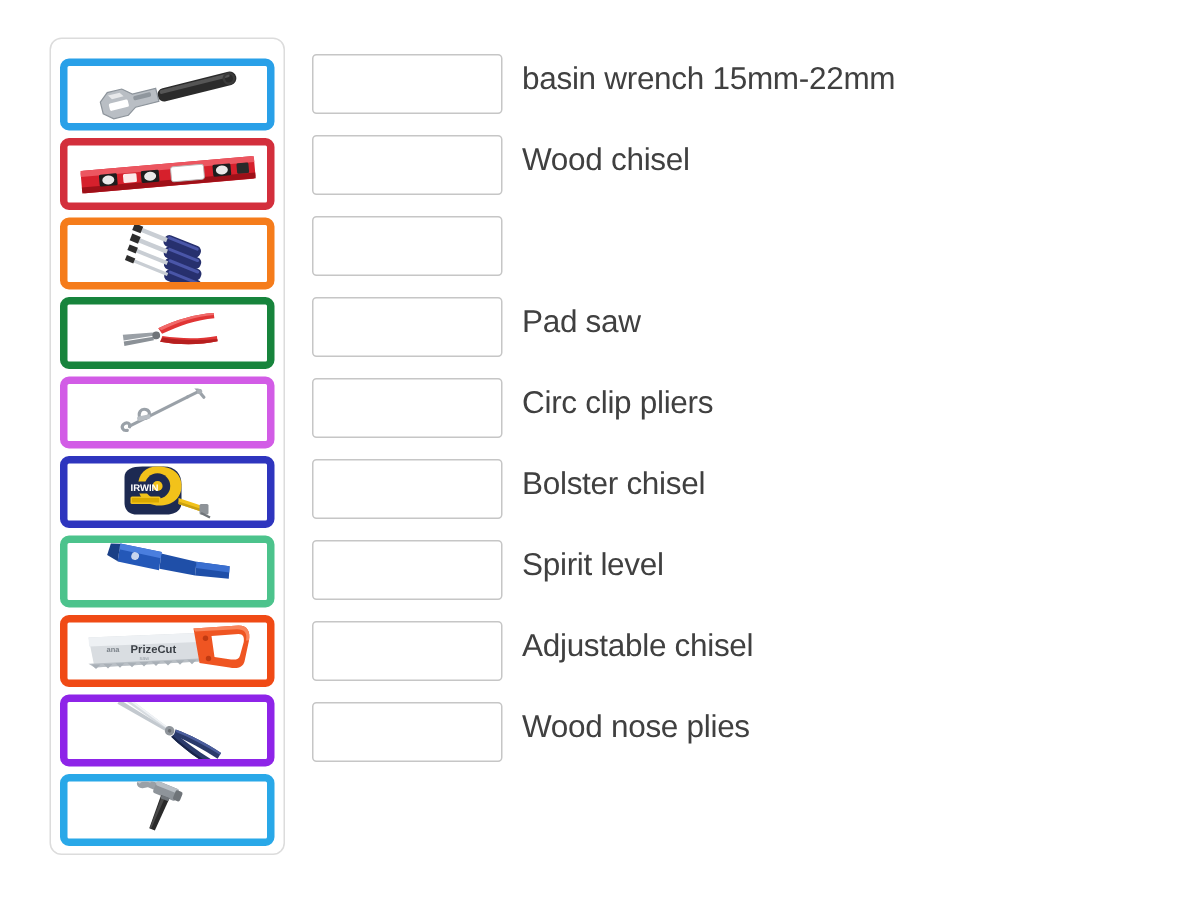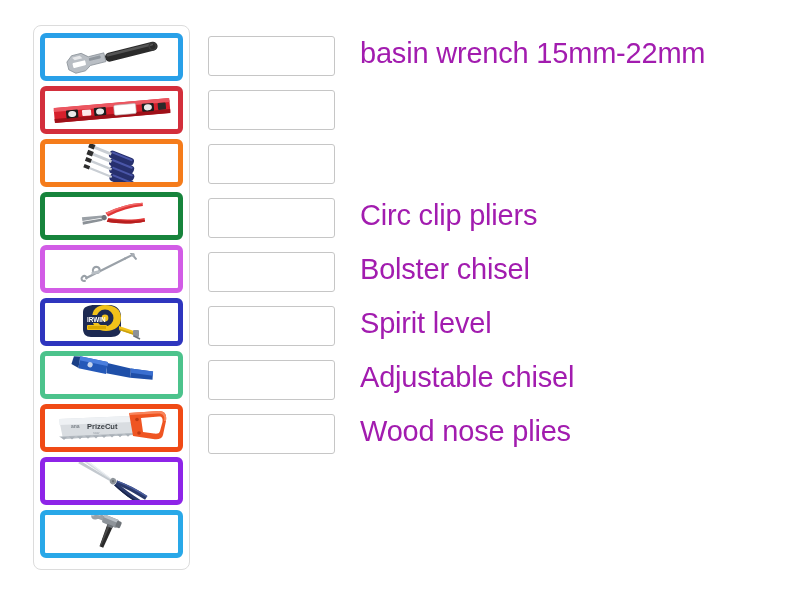--- a/index.html
+++ b/index.html
@@ -28,20 +28,21 @@
     height: 545px;
     border: 1px solid #dcdcdc;
     border-radius: 8px;
     background: #ffffff;
     box-sizing: border-box;
     padding: 7px 0 0 0;
     display: flex;
     flex-direction: column;
     align-items: center;
     gap: 5px;
+    justify-content: center;
   }
 
   .tile {
     width: 143px;
     height: 48px;
     box-sizing: border-box;
     border-style: solid;
     border-width: 5px;
     border-radius: 6px;
     background: #ffffff;
@@ -74,24 +75,24 @@
     width: 127px;
     height: 40px;
     box-sizing: border-box;
     border: 1px solid #c6c6c6;
     border-radius: 3px;
     background: #ffffff;
     flex: 0 0 auto;
   }
 
   .answer-label {
-    margin-left: 25px;
-    font-size: 29px;
+    margin-left: 13px;
+    font-size: 21px;
     line-height: 34px;
-    color: #a21caf;
+    color: #404040;
     white-space: nowrap;
     font-family: "Liberation Sans", sans-serif;
     letter-spacing: -0.2px;
   }
 </style>
 </head>
 <body>
 
 <div id="app">
 
@@ -303,27 +304,32 @@
 
   </div>
 
   <div id="answers">
 
     <div class="answer-row">
       <div class="drop-box" aria-label="basin wrench 15mm-22mm"></div>
       <div class="answer-label">basin wrench 15mm-22mm</div>
     </div>
 
+    <div class="answer-row">
+      <div class="drop-box" aria-label="Wood chisel"></div>
+      <div class="answer-label">Wood chisel</div>
+    </div>
 
     <div class="answer-row">
       <div class="drop-box" aria-label="Tape measure"></div>
     </div>
 
     <div class="answer-row">
       <div class="drop-box" aria-label="Pad saw"></div>
+      <div class="answer-label">Pad saw</div>
     </div>
 
     <div class="answer-row">
       <div class="drop-box" aria-label="Circ clip pliers"></div>
       <div class="answer-label">Circ clip pliers</div>
     </div>
 
     <div class="answer-row">
       <div class="drop-box" aria-label="Bolster chisel"></div>
       <div class="answer-label">Bolster chisel</div>

